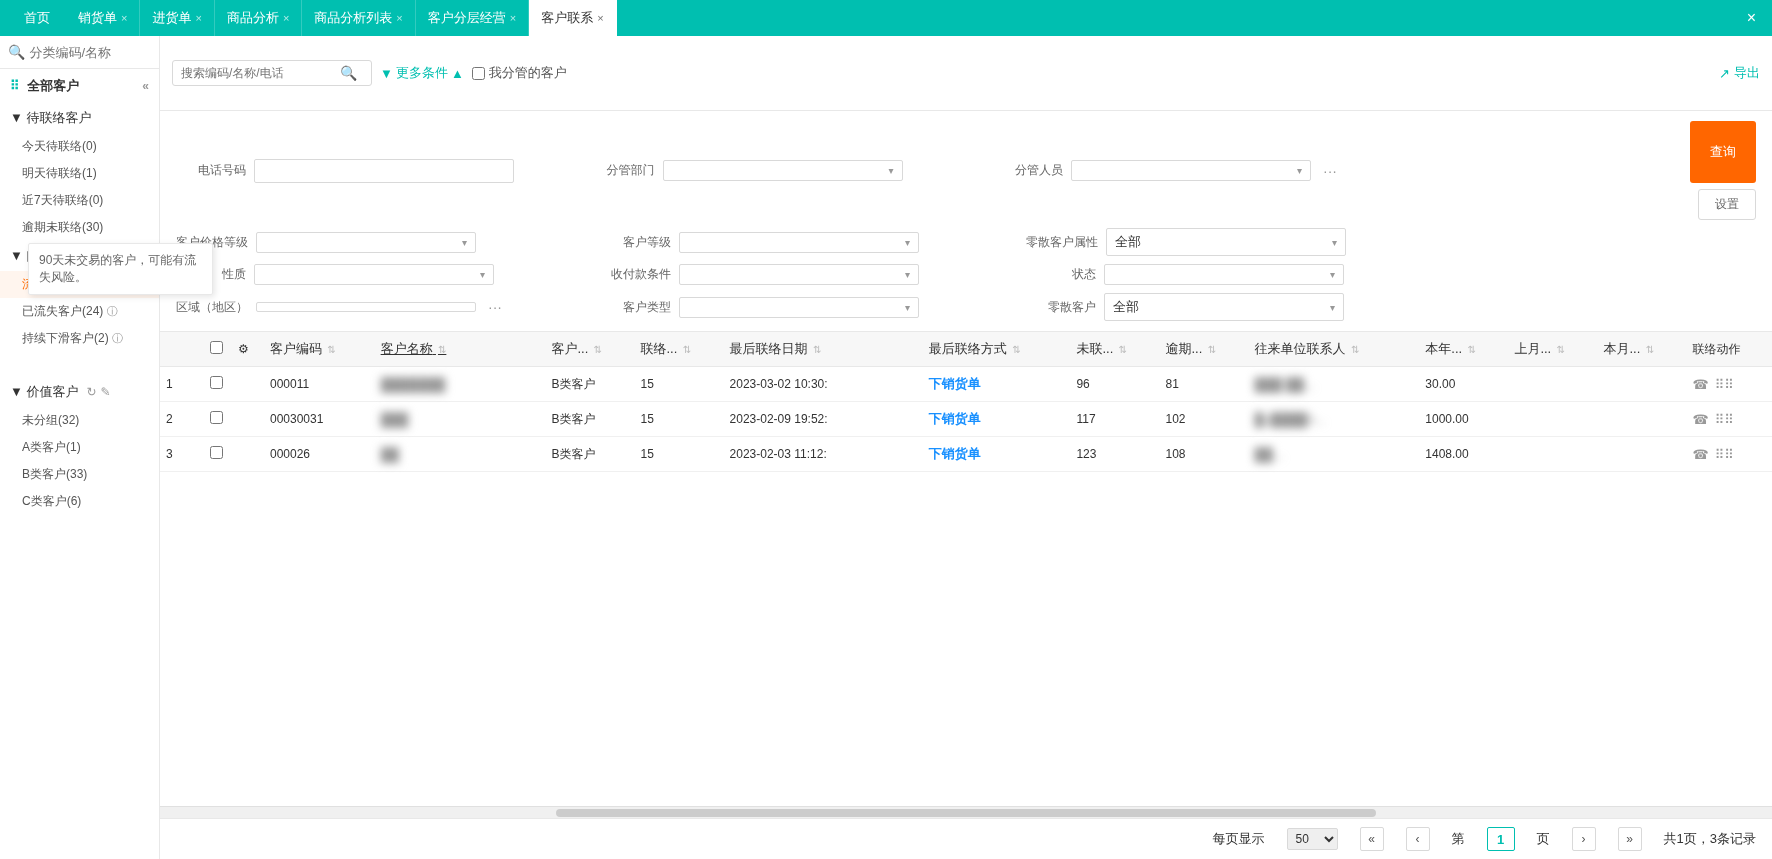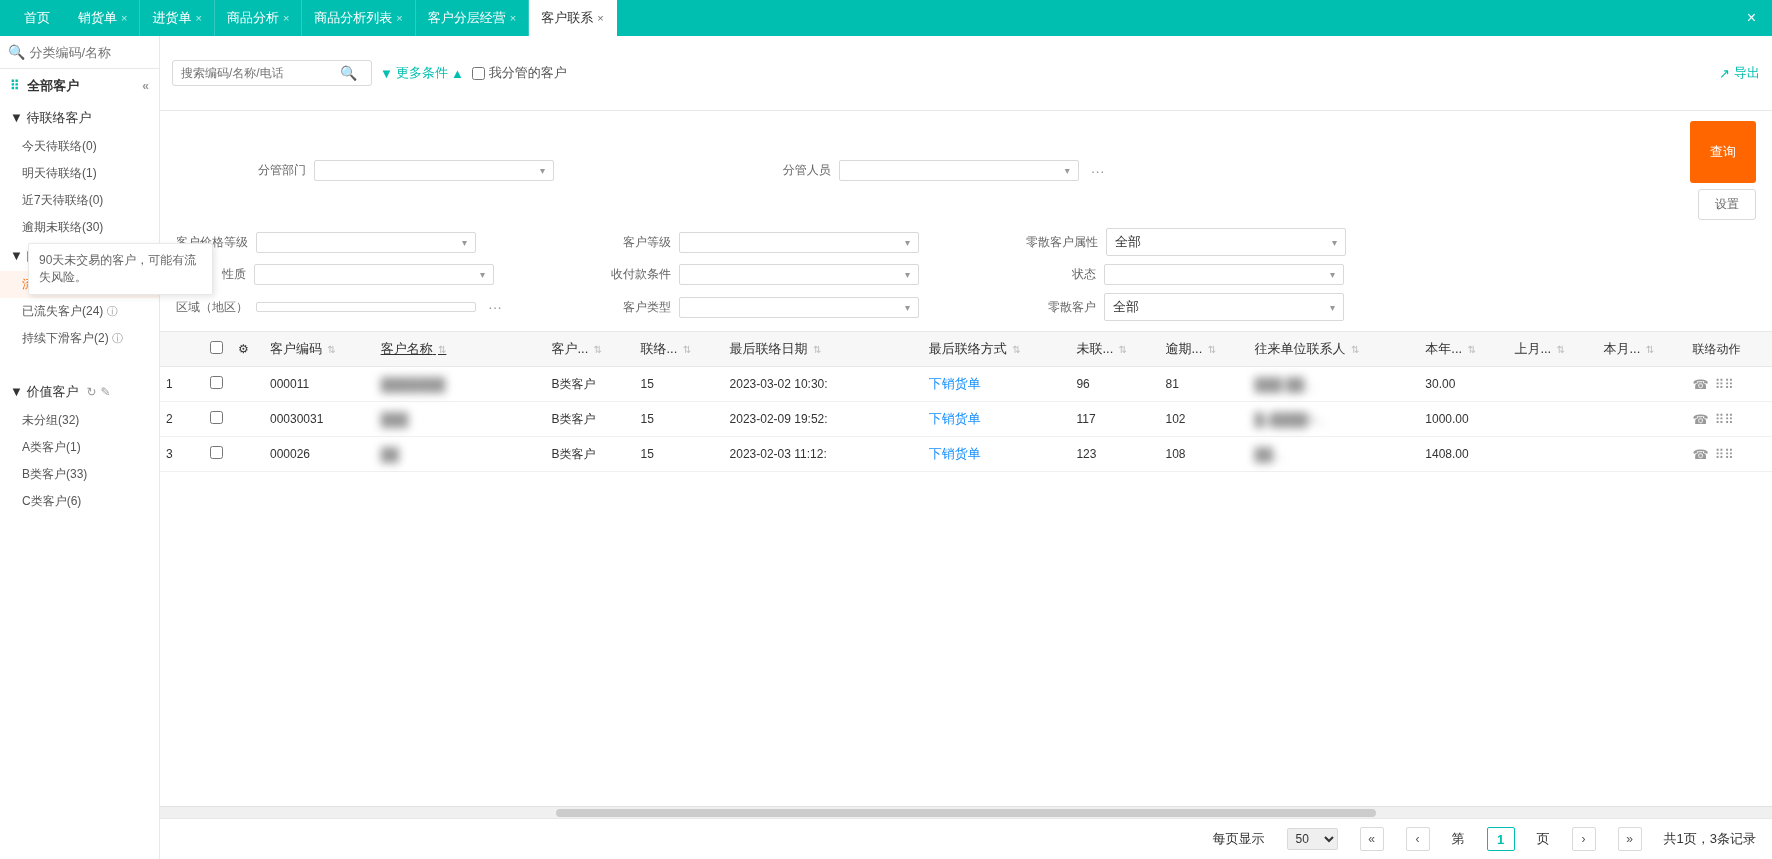--- a/index.html
+++ b/index.html
@@ -150,21 +150,21 @@
     th {
       padding: 8px 6px; text-align: left; font-size: 12px; font-weight: normal;
       color: #333; border-bottom: 1px solid #e8e8e8; white-space: nowrap;
       position: relative;
     }
     th .sort-icon { color: #bbb; font-size: 10px; margin-left: 2px; }
     td {
       padding: 8px 6px; font-size: 12px; color: #333;
       border-bottom: 1px solid #f0f0f0; white-space: nowrap;
     }
-    .link { color: #1890ff; cursor: pointer; text-decoration: none; }
+    .link { color: #1890ff; cursor: pointer; text-decoration: none; font-weight: bold; }
     .blurred { filter: blur(4px); color: #999; }
 
     .action-icons { display: flex; gap: 6px; align-items: center; }
     .action-icon { color: #999; cursor: pointer; font-size: 13px; }
 
     
     .pagination-bar {
       display: flex; align-items: center; justify-content: flex-end; gap: 22px;
       padding: 8px 16px; background: white; border-top: 1px solid #e8e8e8;
       font-size: 12px; color: #333; flex-shrink: 0;
@@ -293,20 +293,24 @@
       <div class="toolbar-spacer"></div>
       <button class="export-btn">
         <span>↗</span>
         <span>导出</span>
       </button>
     </div>
 
     <div class="filter-panel">
 
       <div class="filter-row">
+        <div class="filter-field">
+          <span class="filter-label">电话号码</span>
+          <input type="text" class="filter-input" style="max-width: 260px;">
+        </div>
         <div style="width:60px;"></div>
         <div class="filter-field">
           <span class="filter-label">分管部门</span>
           <div class="filter-select" style="max-width:240px;">
             <span></span>
             <span class="arrow">▾</span>
           </div>
         </div>
         <div style="width:60px;"></div>
         <div class="filter-field">

